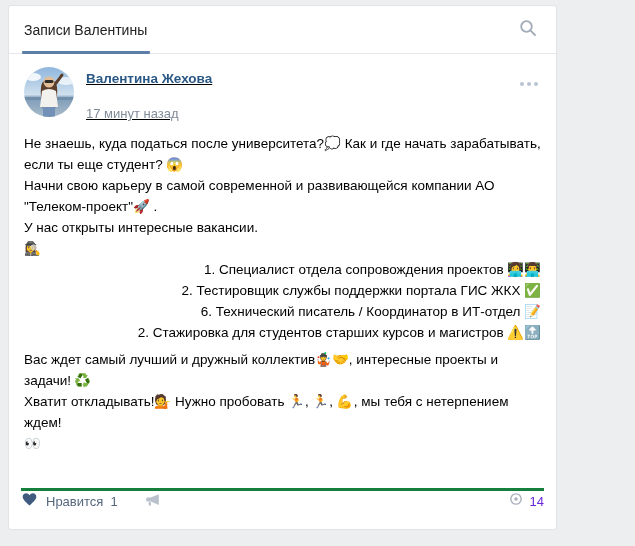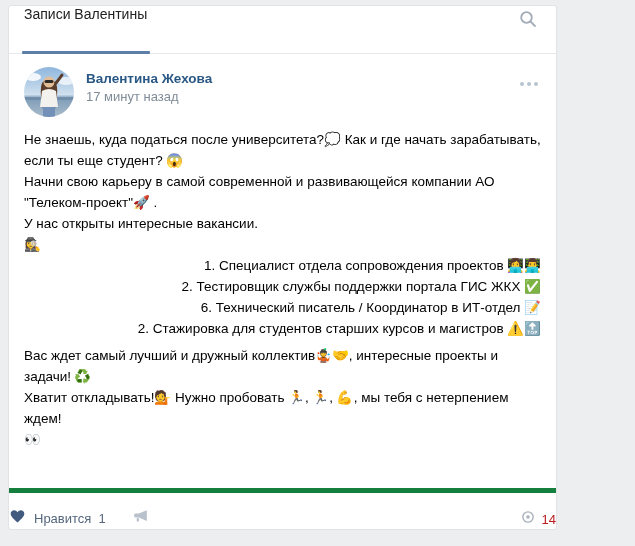--- a/index.html
+++ b/index.html
@@ -10,64 +10,65 @@
     -webkit-font-smoothing:antialiased;
   }
   .card{
     position:absolute;left:8px;top:5px;width:549px;height:525px;
     background:#ffffff;border:1px solid #e1e3e6;border-radius:3px;
     box-sizing:border-box;display:flex;flex-direction:column;overflow:hidden;
   }
   
   .tabs-header{
     position:relative;height:48px;flex:0 0 auto;
-    display:flex;align-items:flex-start;padding:0 15px;
+    display:flex;align-items:center;padding:0 15px;
     border-bottom:1px solid #e7e8ec;box-sizing:border-box;
   }
   .tabs-title{font-size:14px;color:#222;cursor:pointer;}
   .tab-underline{
     position:absolute;left:13px;bottom:-1px;width:128px;height:3px;
     background:#5c7ea7;border-radius:1px;
   }
   .search-btn{margin-left:auto;display:flex;align-items:center;cursor:pointer;padding:4px;}
   
   .post-header{
     flex:0 0 auto;display:flex;align-items:flex-start;
     padding:13px 15px 0 15px;
+    text-decoration:underline;
   }
   .avatar{
     width:50px;height:50px;border-radius:50%;overflow:hidden;flex:0 0 auto;cursor:pointer;
   }
   .author-block{margin-left:12px;padding-top:4px;}
   .author-name{font-size:13.5px;font-weight:bold;color:#2a5885;cursor:pointer;}
-  .post-time{font-size:13px;color:#818c99;margin-top:3px;cursor:pointer;}
+  .post-time{font-size:13px;color:#818c99;margin-top:20px;cursor:pointer;}
   .menu-dots{
     margin-left:auto;margin-top:12px;display:flex;gap:3px;cursor:pointer;padding:3px;
   }
   .menu-dots i{width:4px;height:4px;border-radius:50%;background:#b9c4d1;display:block;}
   
   .post-body{
     flex:1 1 auto;padding:12px 15px 0 15px;overflow:hidden;
     font-size:13.5px;line-height:21px;color:#000;
   }
   .prewrap{white-space:pre-wrap;}
   .vacancy{white-space:pre-wrap;text-align:right;}
   .outro{margin-top:6px;}
   .closing{margin-top:21px;}
   
   .actions{
-    flex:0 0 auto;height:41px;margin:0 0;border-top:5px solid #15803d;
-    display:flex;align-items:flex-end;box-sizing:border-box;
+    flex:0 0 auto;height:41px;margin:0 12px;border-top:3px solid #15803d;
+    display:flex;align-items:flex-start;box-sizing:border-box;
   }
   .like-btn{display:flex;align-items:center;cursor:pointer;}
   .like-label{font-size:13px;color:#55677d;margin-left:8px;}
   .like-count{font-size:13px;color:#55677d;margin-left:7px;}
   .share-btn{margin-left:26px;display:flex;align-items:center;cursor:pointer;}
   .views{margin-left:auto;display:flex;align-items:center;}
-  .views-count{font-size:13px;color:#b91c1c;margin-left:6px;}
+  .views-count{font-size:13px;color:#6d28d9;margin-left:6px;}
 </style>
 </head>
 <body>
 
 <div class="card">
 
   <div class="tabs-header">
     <span class="tabs-title">Записи Валентины</span>
     <div class="tab-underline"></div>
     <span class="search-btn">

